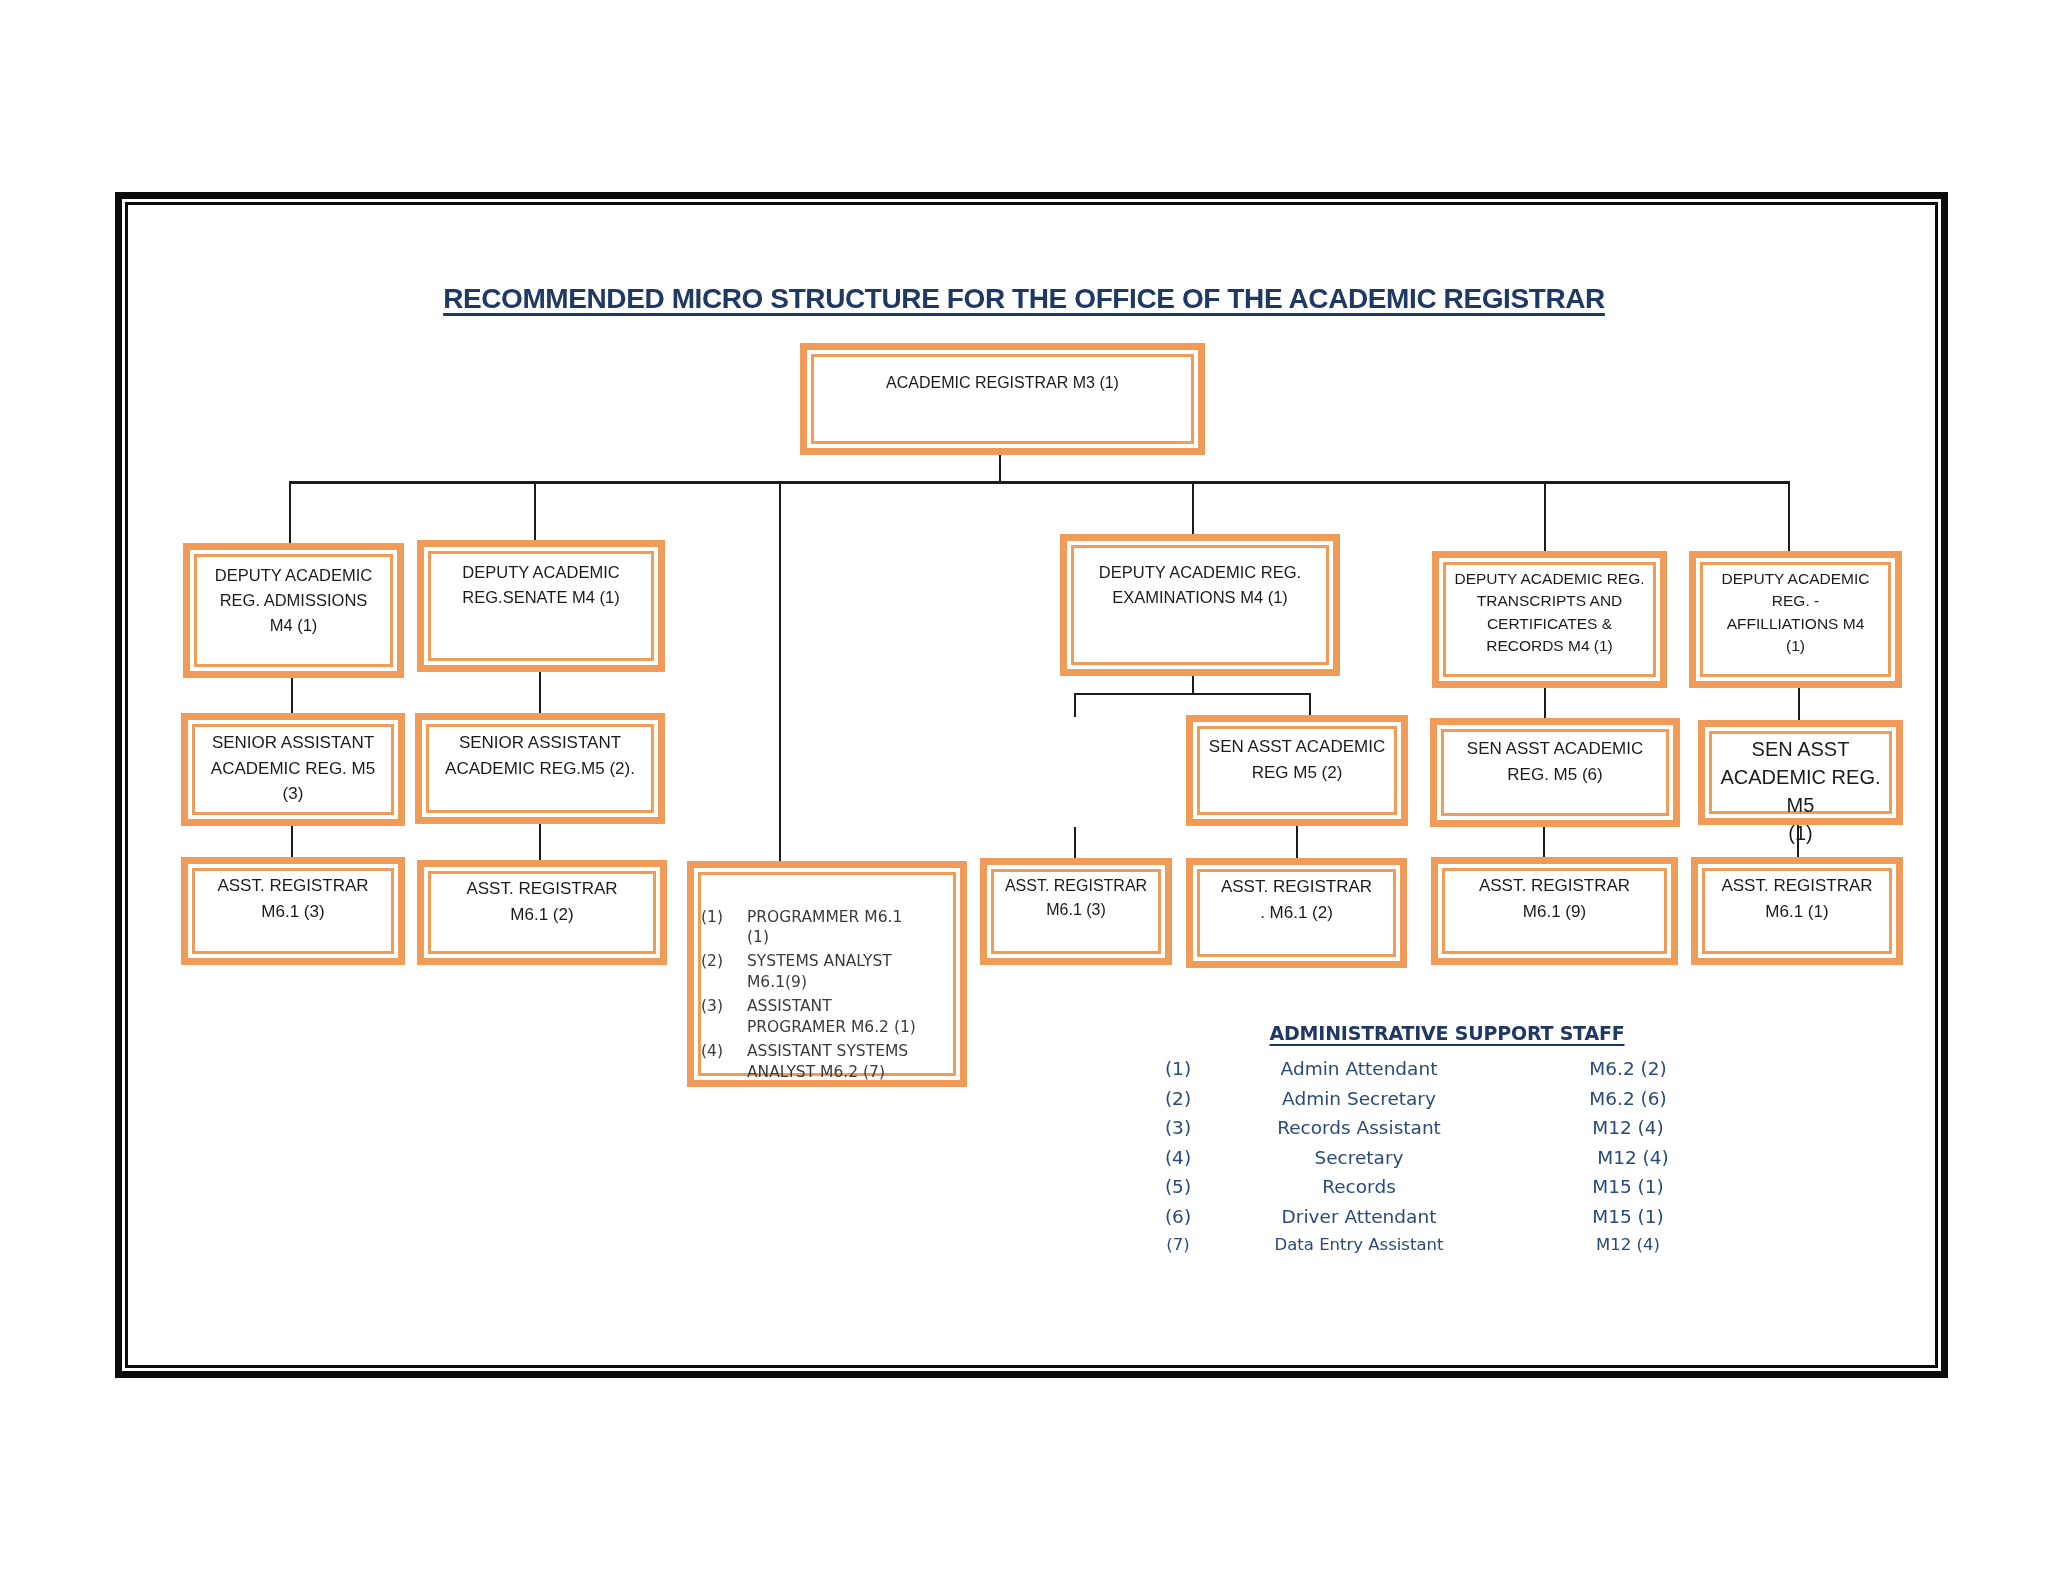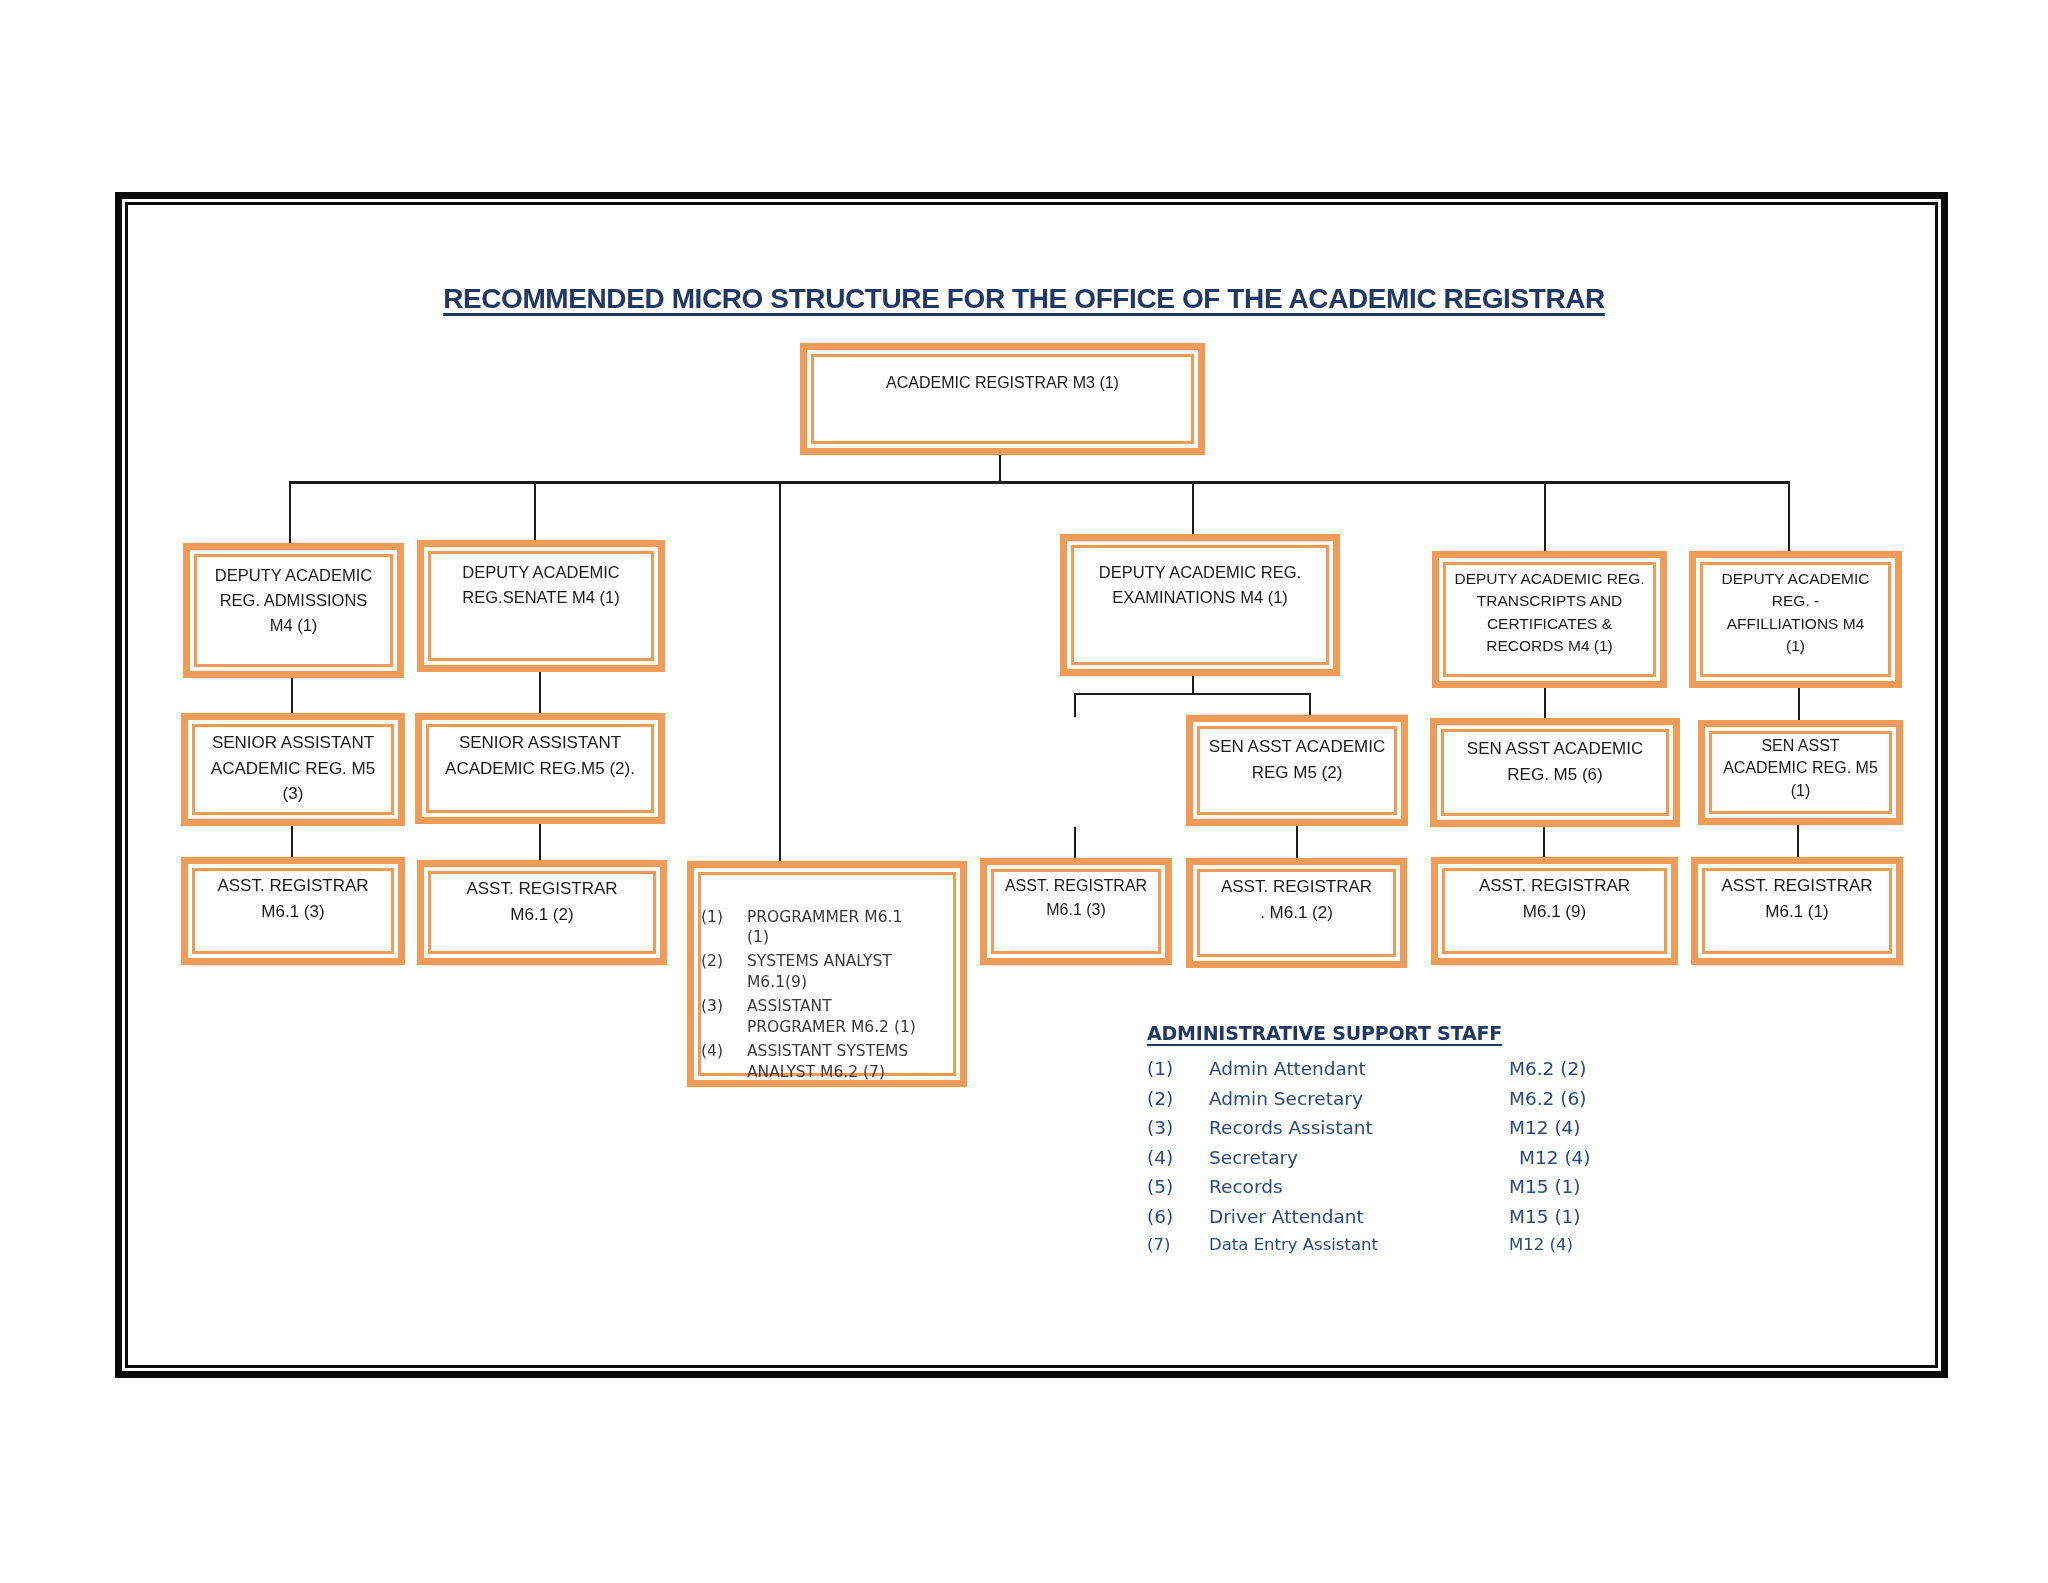--- a/index.html
+++ b/index.html
@@ -30,21 +30,21 @@
              white-space:pre-line;font-size:17px;line-height:1.5;color:var(--ink);}
   .obox.root .txt{top:30px;font-size:16px;line-height:1.3;}
   
   .obox.list .txt{left:14px;right:10px;top:20px;text-align:left;}
   .plist{display:grid;grid-template-columns:46px 1fr;row-gap:3px;
          font-family:"DejaVu Sans",sans-serif;font-size:15.5px;line-height:1.35;color:#3b3b3b;}
   .plist .pnum{white-space:nowrap;}
   .plist .ptxt{white-space:pre-line;}
   
   .admin{position:absolute;left:1147px;top:1022px;width:600px;color:var(--navy2);
-         font-family:"DejaVu Sans",sans-serif;}
+         font-family:"DejaVu Sans",sans-serif;text-align:center;}
   .admin-h{font-size:19px;font-weight:bold;letter-spacing:-0.2px;color:var(--navy);
            text-decoration:underline;text-decoration-thickness:2px;text-underline-offset:4px;
            margin-bottom:14px;}
   .arow{display:grid;grid-template-columns:62px 300px 1fr;height:29.5px;align-items:baseline;
         font-size:18.5px;}
   .arow:nth-of-type(5) .agrade{padding-left:10px;}
   .arow:nth-of-type(8){font-size:16.5px;}
   .anum,.arole,.agrade{white-space:nowrap;}
 </style>
 </head>
@@ -144,21 +144,21 @@
   </div>
   <div class="obox" style="left:1430px;top:718px;width:250px;height:109px">
     <div class="gap"></div>
       <div class="inner"></div>
     <div class="txt" style="top:18px">SEN ASST ACADEMIC
 REG.  M5 (6)</div>
   </div>
   <div class="obox" style="left:1698px;top:720px;width:205px;height:105px">
     <div class="gap"></div>
       <div class="inner"></div>
-    <div class="txt" style="font-size:16px;line-height:1.4;top:15px">SEN ASST
+    <div class="txt" style="font-size:20px;line-height:1.4;top:15px">SEN ASST
 ACADEMIC REG.  M5
 (1)</div>
   </div>
 
   <div class="obox" style="left:181px;top:857px;width:224px;height:108px">
     <div class="gap"></div>
       <div class="inner"></div>
     <div class="txt" style="top:16px">ASST. REGISTRAR
 M6.1 (3)</div>
   </div>

